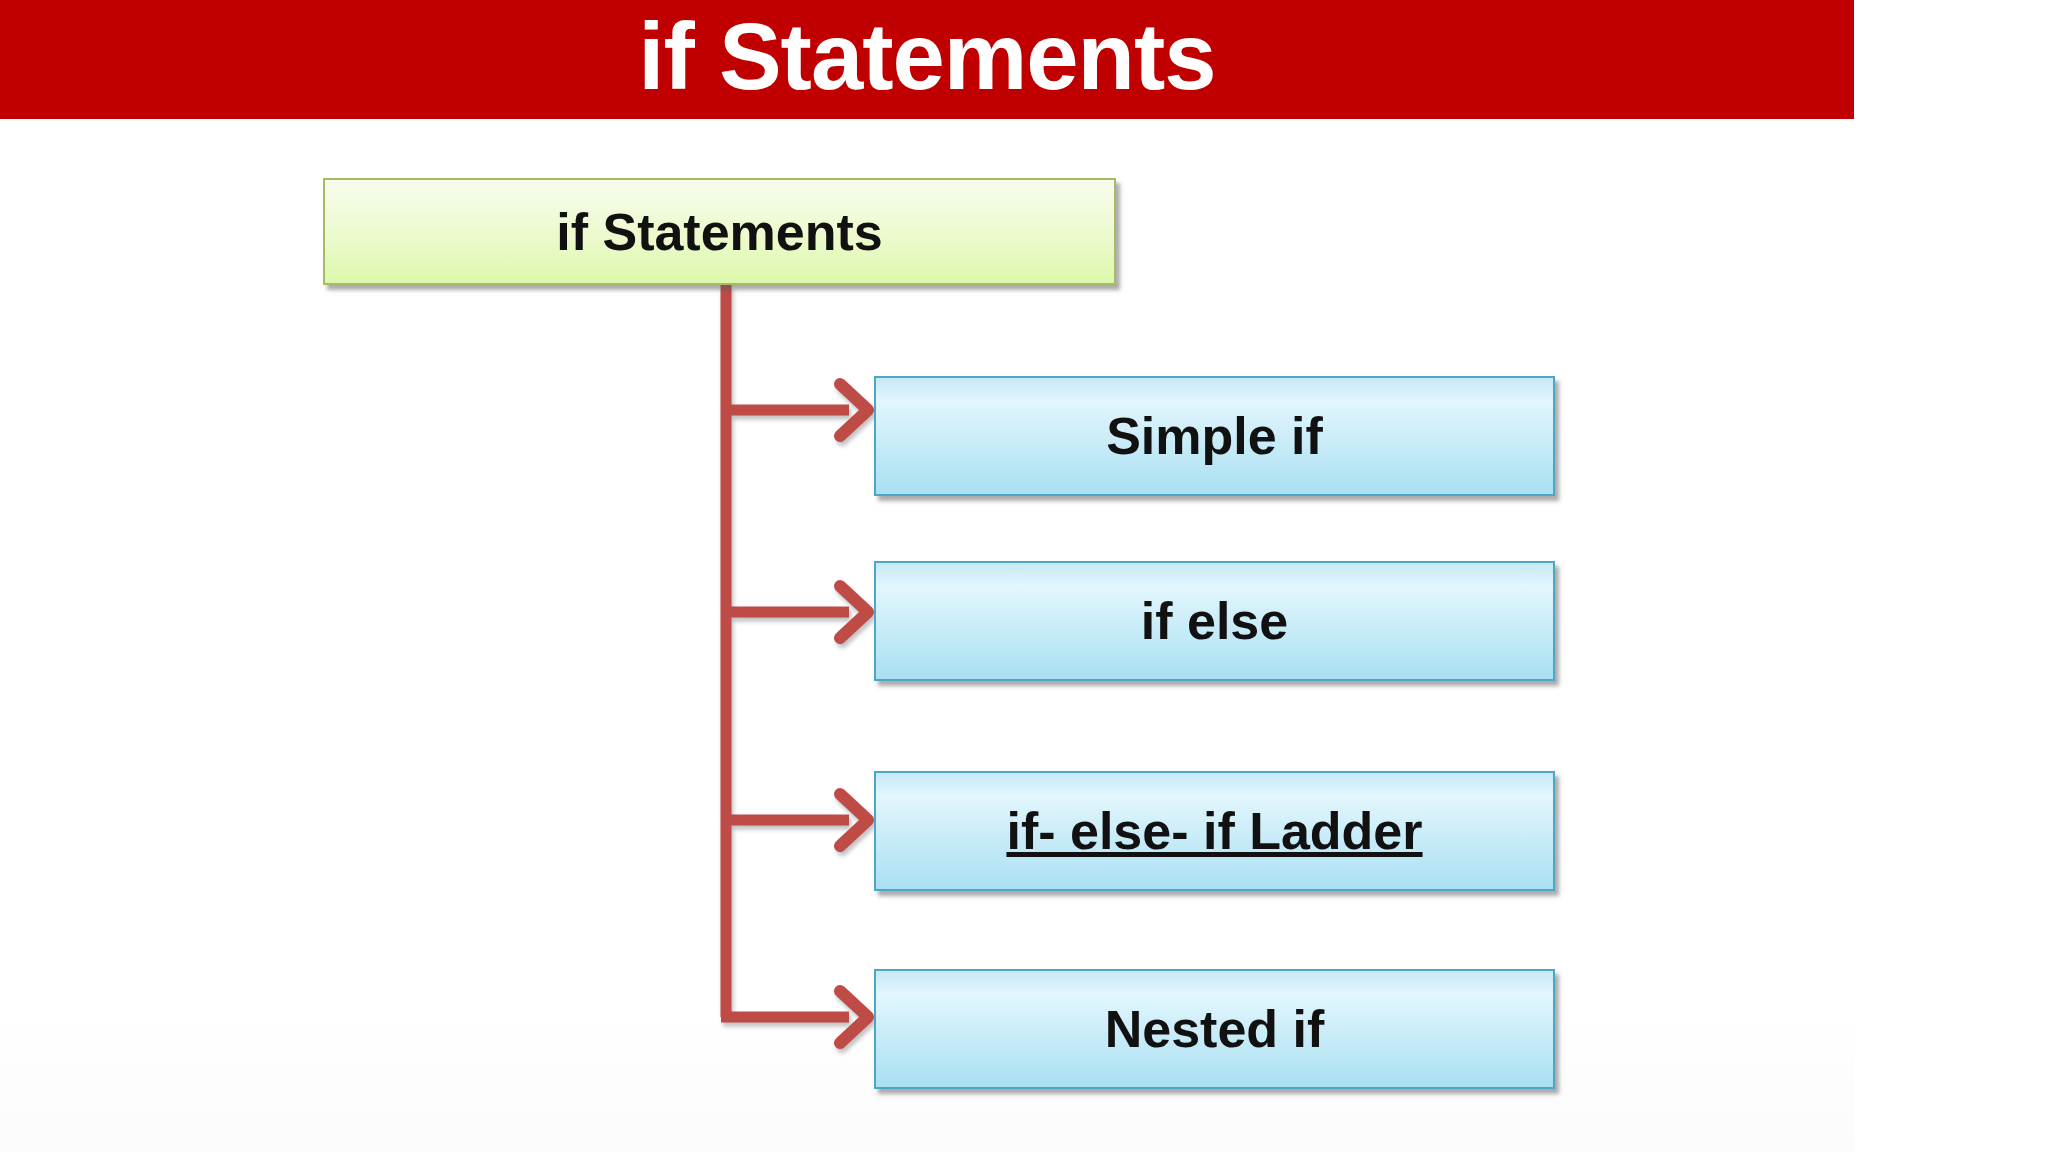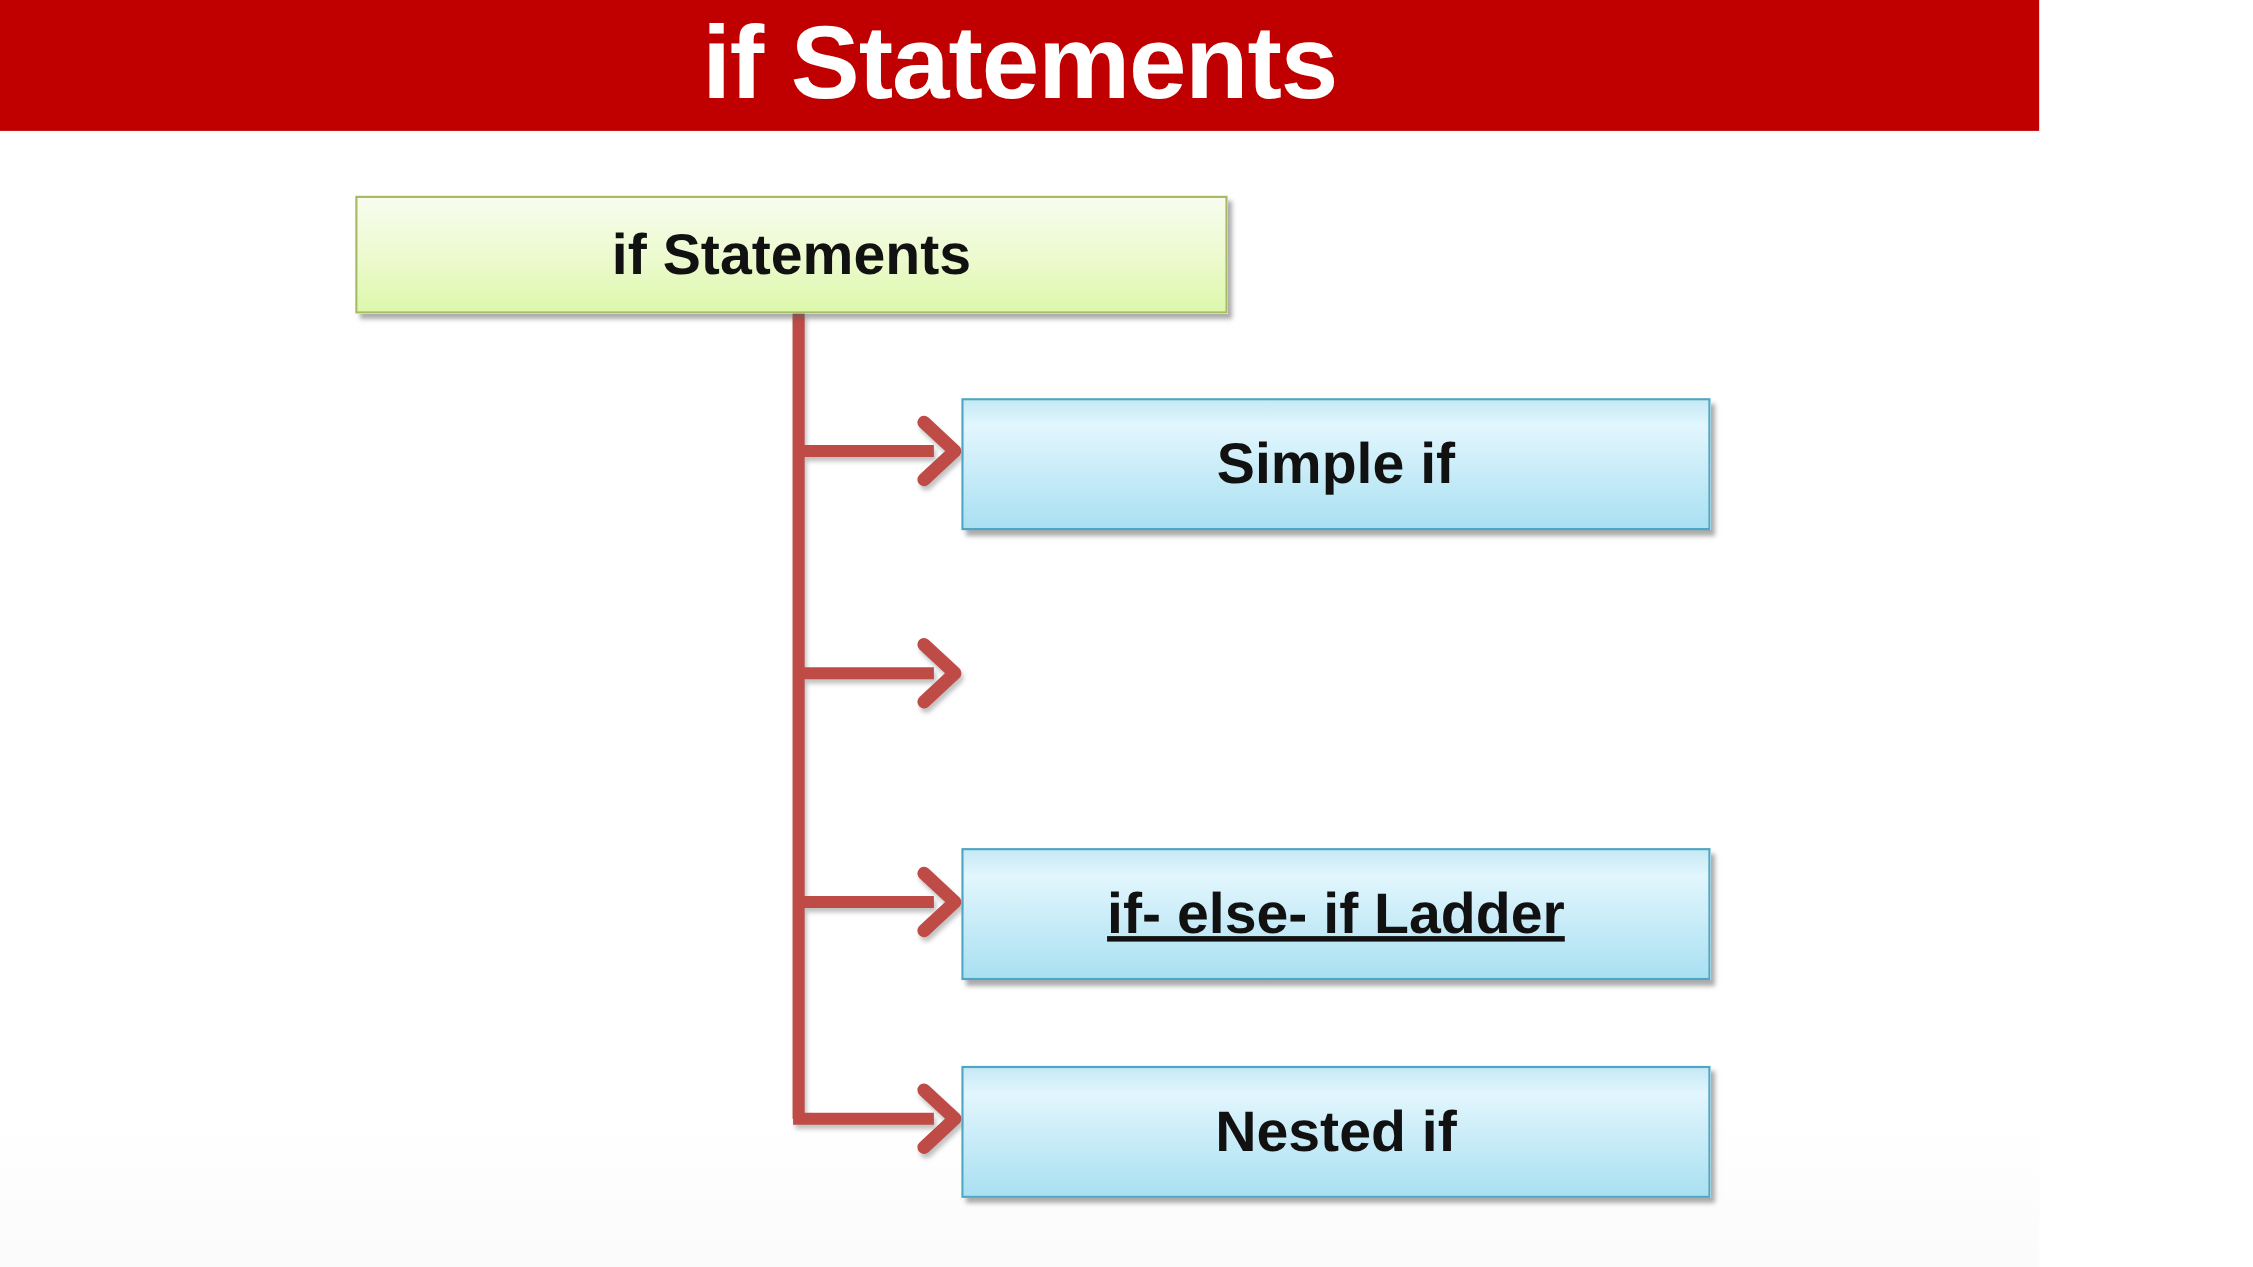--- a/index.html
+++ b/index.html
@@ -59,21 +59,21 @@
     left: 874px;
     width: 677px;
     height: 116px;
     border: 2px solid var(--child-border-teal, #4da7c4);
     background: linear-gradient(180deg,
       var(--child-fill-top, #c6e9f5) 0%,
       var(--child-fill-light, #e2f6fd) 20%,
       #c9ecf8 55%,
       var(--child-fill-bottom, #a9e0f2) 100%);
   }
-  .child-0 { top: 362px; text-align: center; }
+  .child-0 { top: 376px; text-align: center; }
   .child-1 { top: 561px; }
   .child-2 { top: 771px; text-decoration: underline; }
   .child-3 { top: 969px; }
   .connectors {
     position: absolute;
     left: 0; top: 0;
     width: 2048px;
     height: 1152px;
     pointer-events: none;
     filter: drop-shadow(2px 4px 2px rgba(80, 80, 80, 0.35));
@@ -125,20 +125,23 @@
   </svg>
 
   <div class="node root-node">
     <span>if Statements</span>
   </div>
 
   <div class="node child-node child-0">
     <span>Simple if</span>
   </div>
 
+  <div class="node child-node child-1">
+    <span>if else</span>
+  </div>
 
   <div class="node child-node child-2">
     <span>if- else- if Ladder</span>
   </div>
 
   <div class="node child-node child-3">
     <span>Nested if</span>
   </div>
 
   <div class="page-number">4</div>

